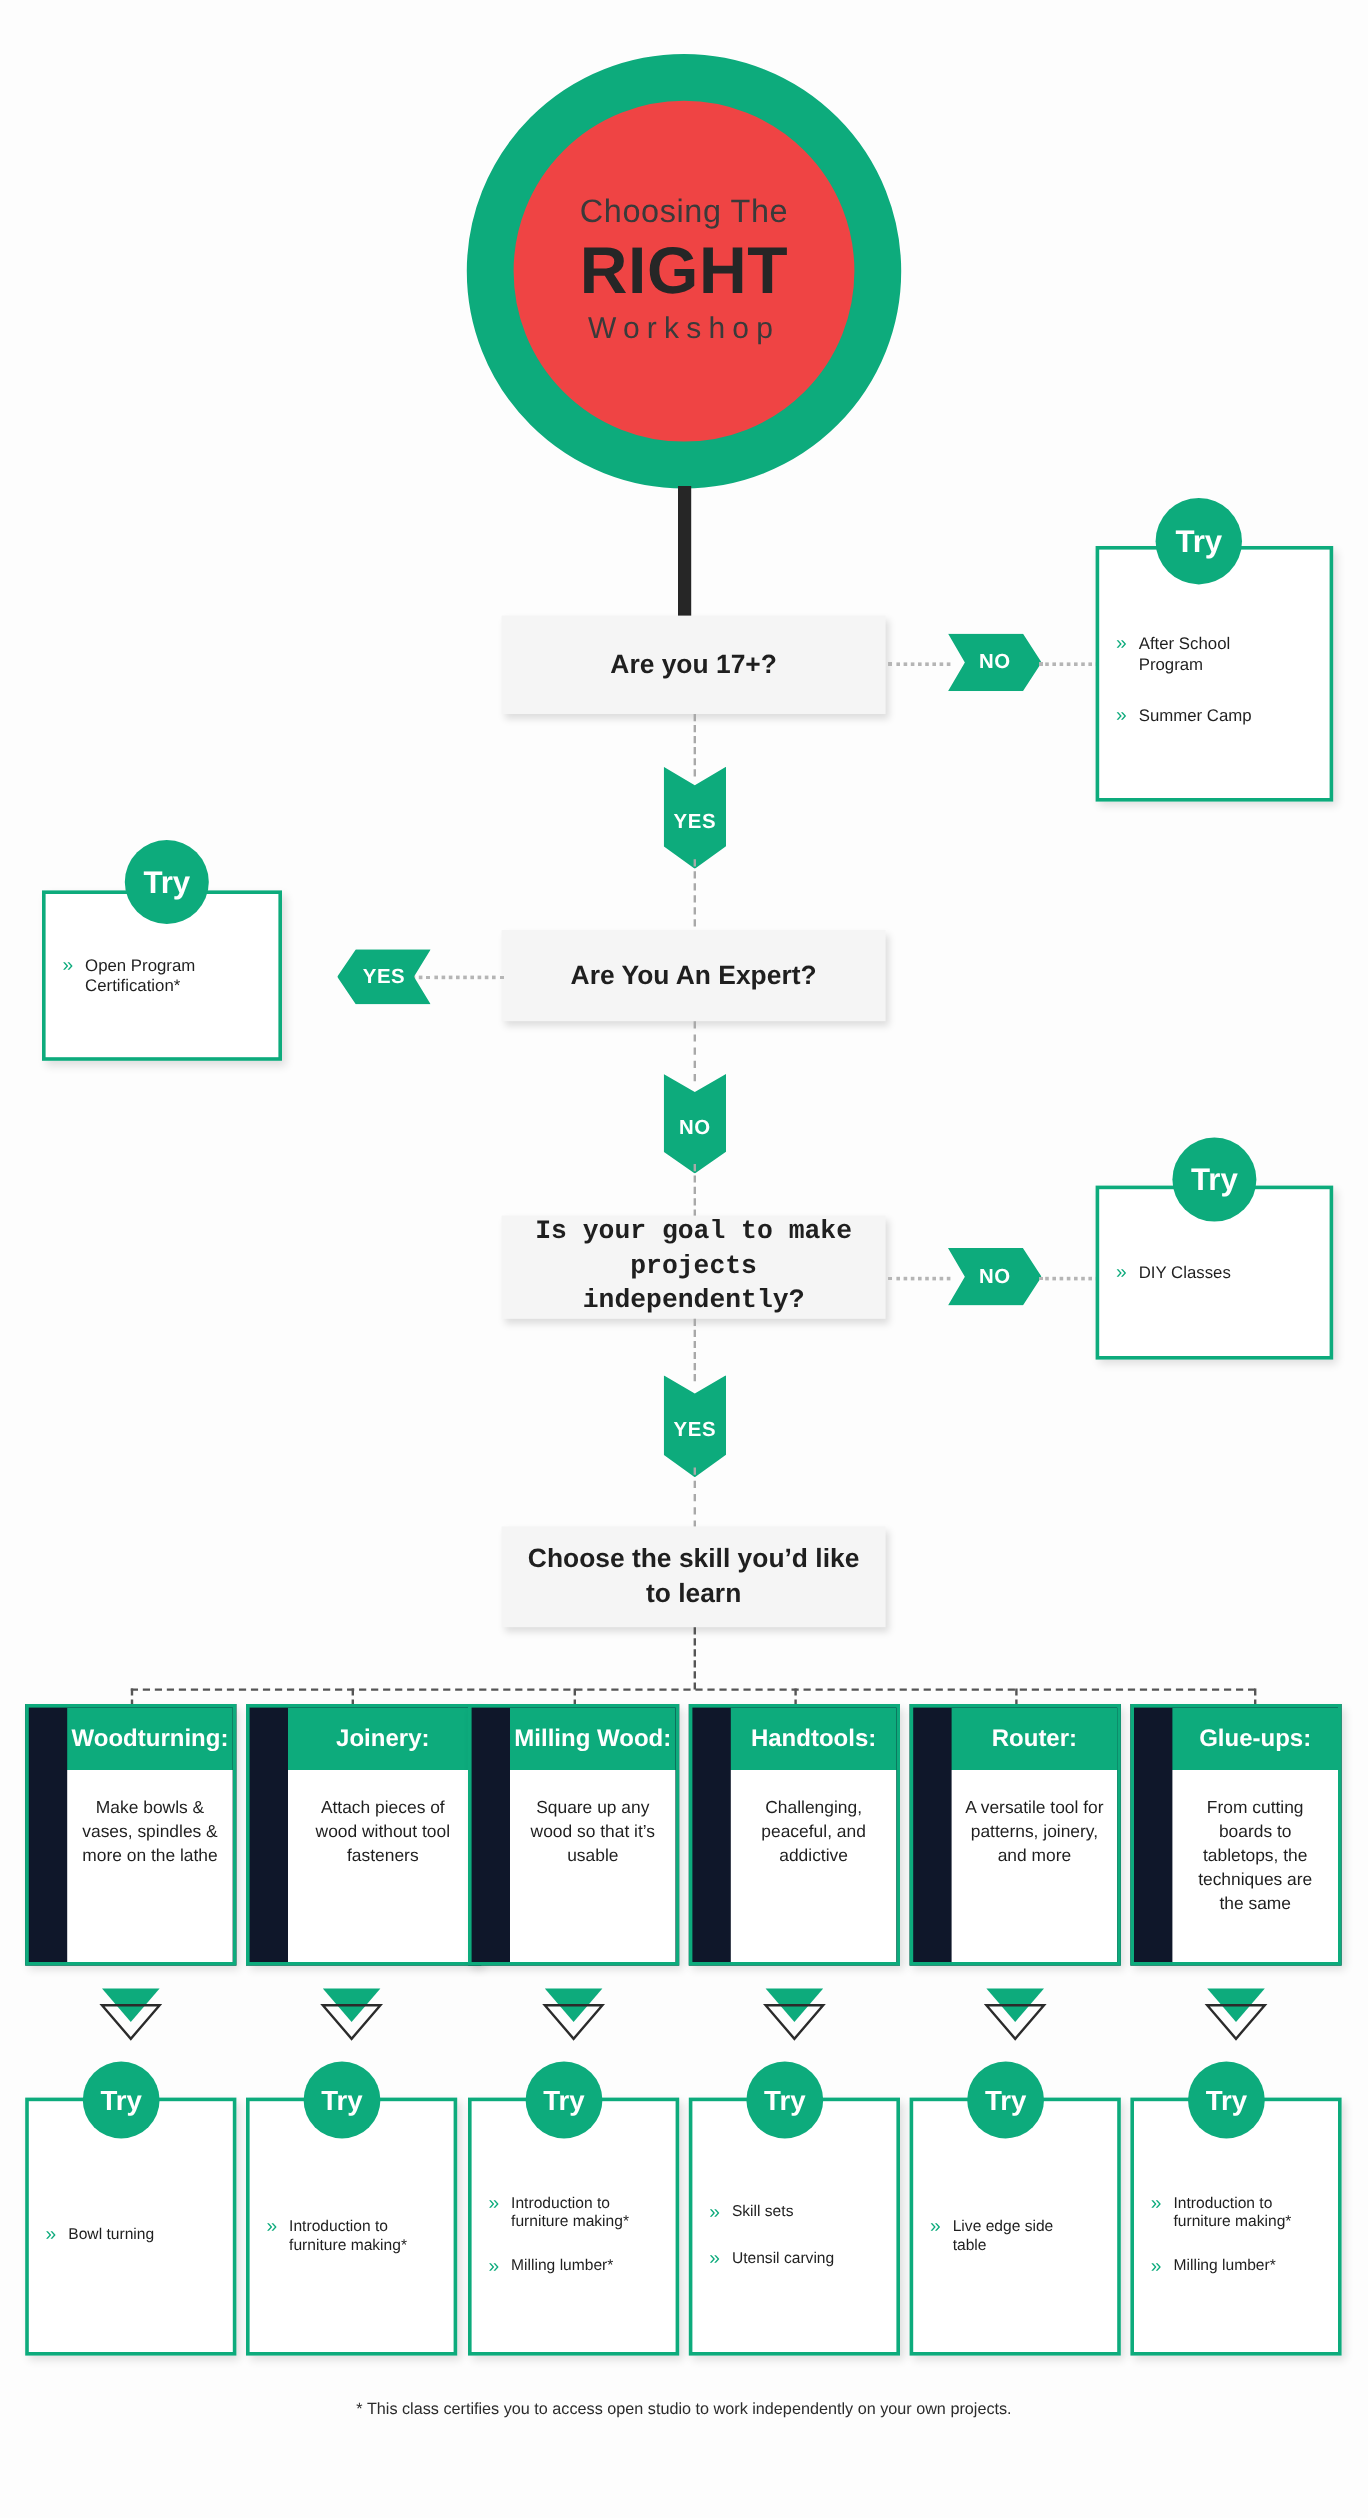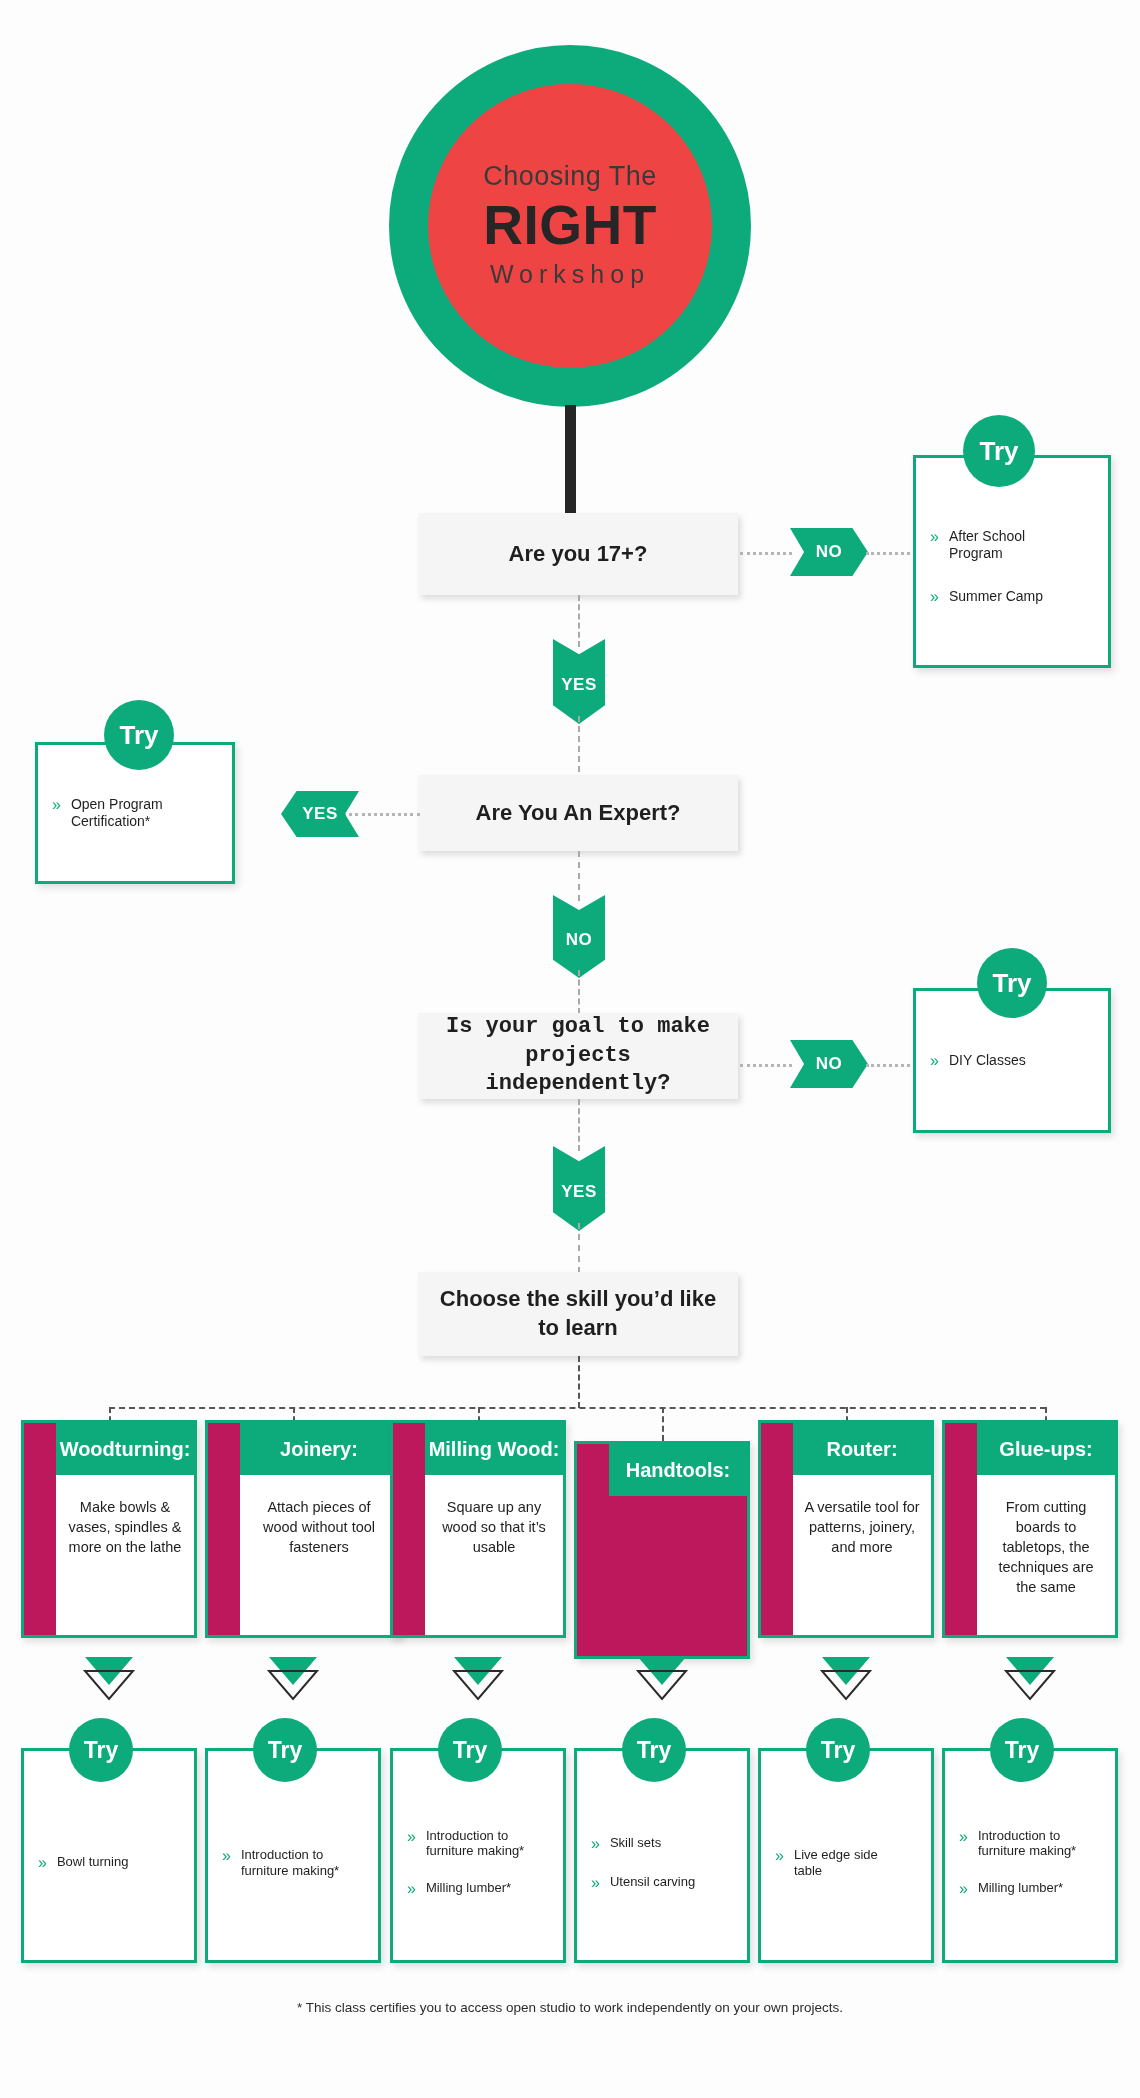--- a/index.html
+++ b/index.html
@@ -88,21 +88,21 @@
   .bullet {
     display: flex; align-items: flex-start; gap: 10px;
     color: #1f1f1f;
     line-height: 1.18;
   }
   .chev { color: #0DAB7C; font-size: 16px; line-height: 1; flex: none; margin-top: 1px; }
 
   
   .skillcard {
     border: 3px solid #0DAB7C;
-    background: #be185d;
+    background: #0f172a;
     box-shadow: 3px 4px 7px rgba(0,0,0,.12);
     display: flex; flex-direction: column;
     overflow: hidden;
     padding-left: 32px;
   }
   .skill-head {
     background: #0DAB7C; color: #ffffff;
     font-weight: 700; font-size: 20px;
     height: 52px;
     display: flex; align-items: center; justify-content: center;
@@ -217,22 +217,23 @@
     <div class="skill-body">Make bowls &amp; vases, spindles &amp; more on the lathe</div>
   </div>
   <div class="abs skillcard" style="left:205px; top:1420px; width:196px; height:218px;">
     <div class="skill-head">Joinery:</div>
     <div class="skill-body">Attach pieces of wood without tool fasteners</div>
   </div>
   <div class="abs skillcard" style="left:390px; top:1420px; width:176px; height:218px;">
     <div class="skill-head">Milling Wood:</div>
     <div class="skill-body">Square up any wood so that it’s usable</div>
   </div>
-  <div class="abs skillcard" style="left:574px; top:1420px; width:176px; height:218px;margin-top:21px;">
+  <div class="abs skillcard" style="left:574px; top:1420px; width:176px; height:218px;">
     <div class="skill-head">Handtools:</div>
+    <div class="skill-body">Challenging, peaceful, and addictive</div>
   </div>
   <div class="abs skillcard" style="left:758px; top:1420px; width:176px; height:218px;">
     <div class="skill-head">Router:</div>
     <div class="skill-body">A versatile tool for patterns, joinery, and more</div>
   </div>
   <div class="abs skillcard" style="left:942px; top:1420px; width:176px; height:218px;">
     <div class="skill-head">Glue-ups:</div>
     <div class="skill-body">From cutting boards to tabletops, the techniques are the same</div>
   </div>
 

